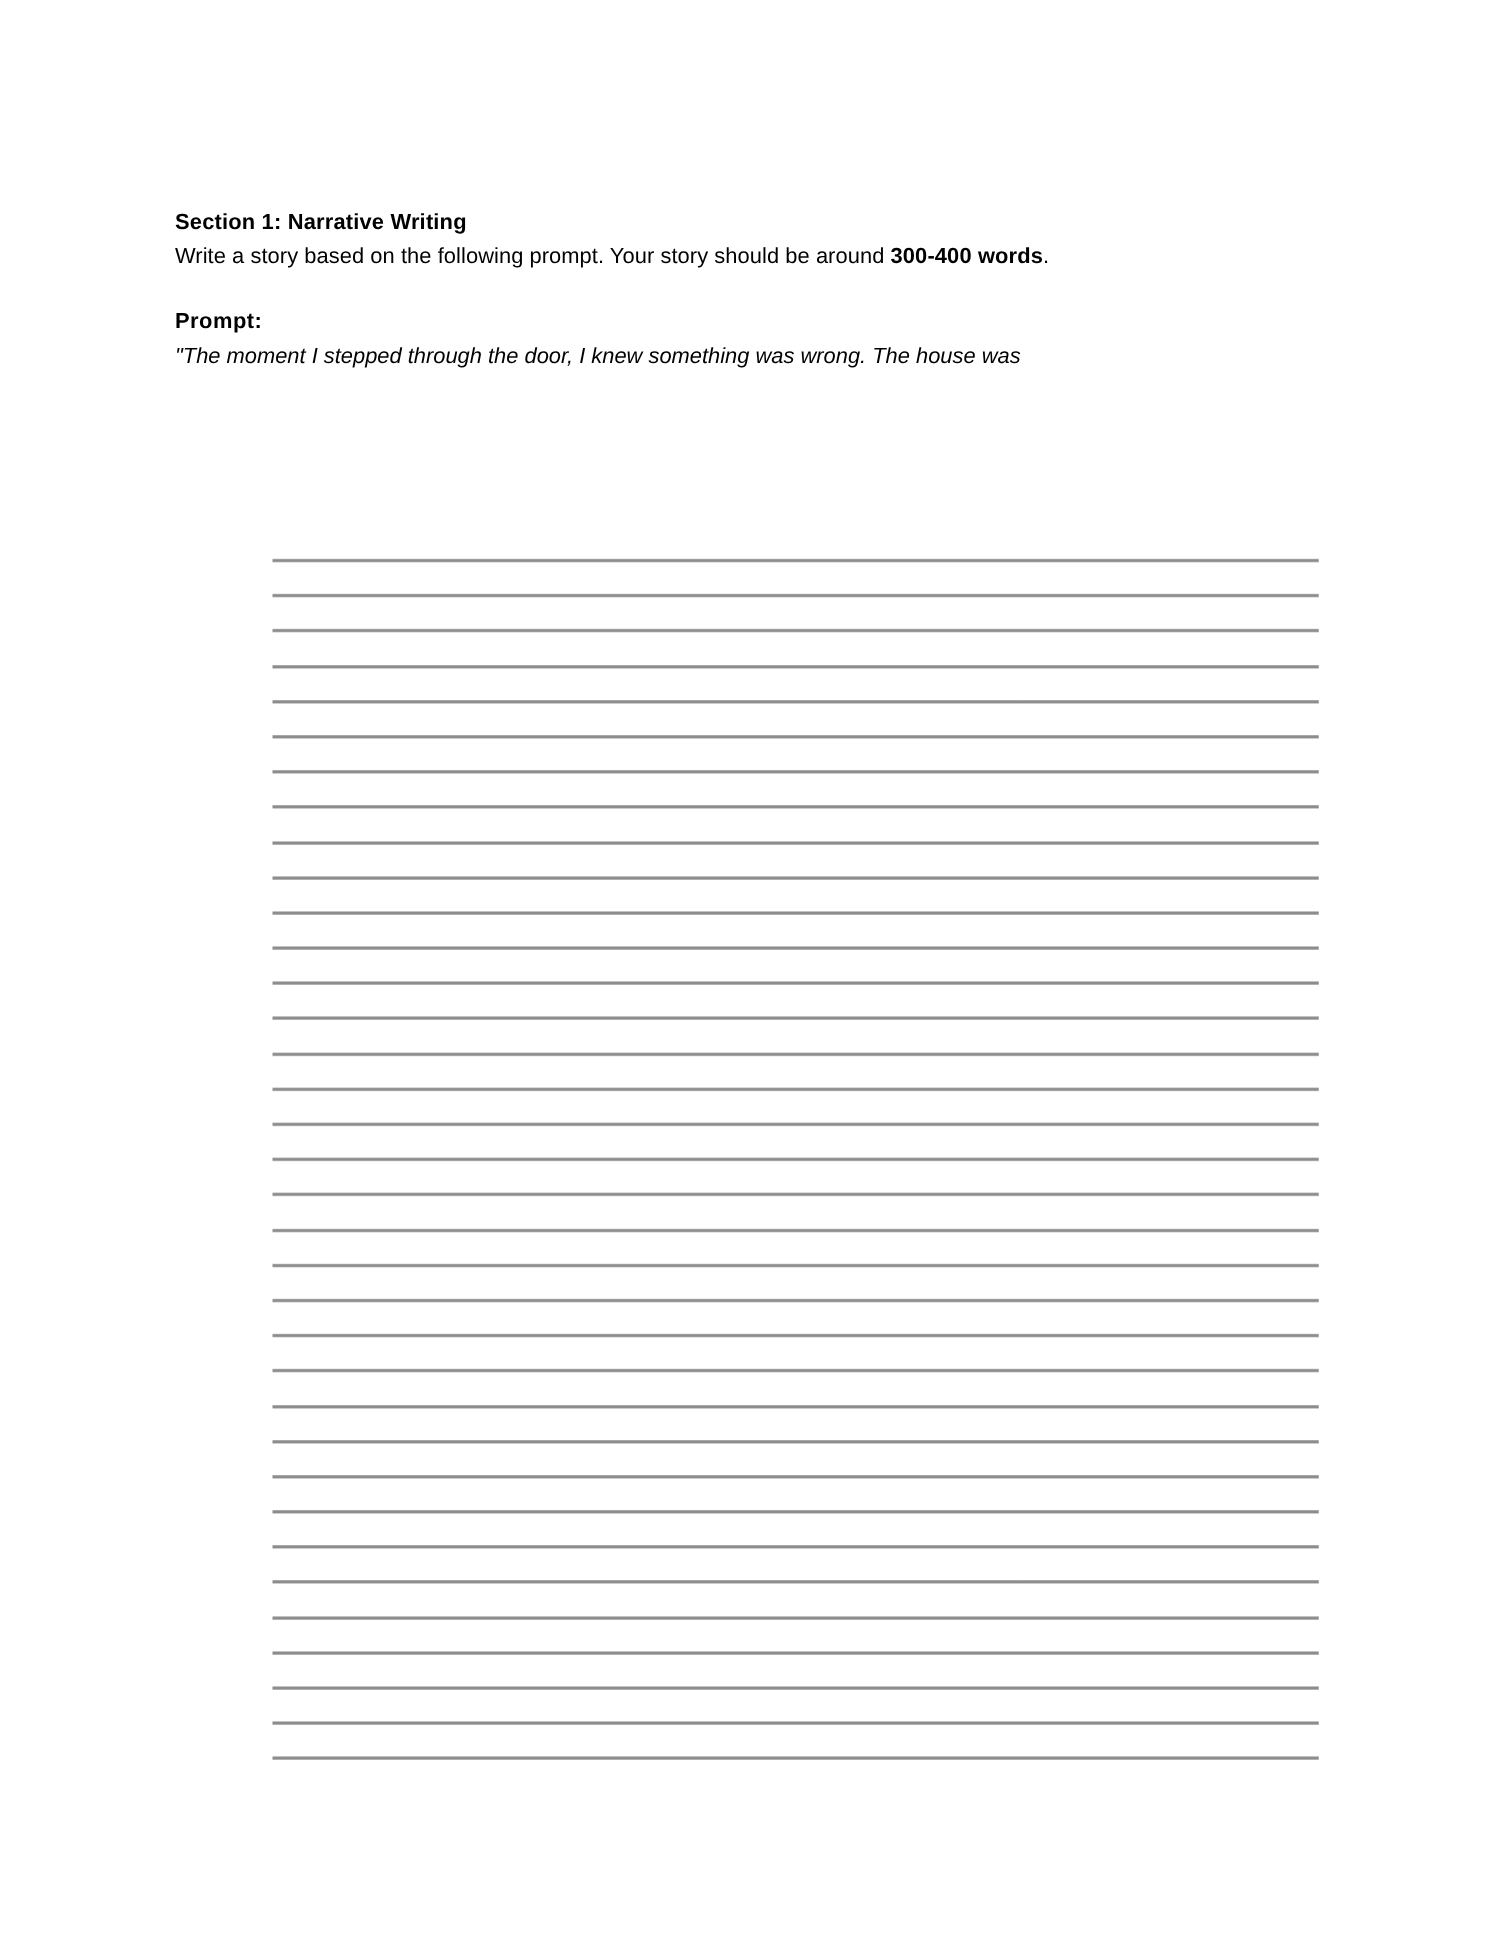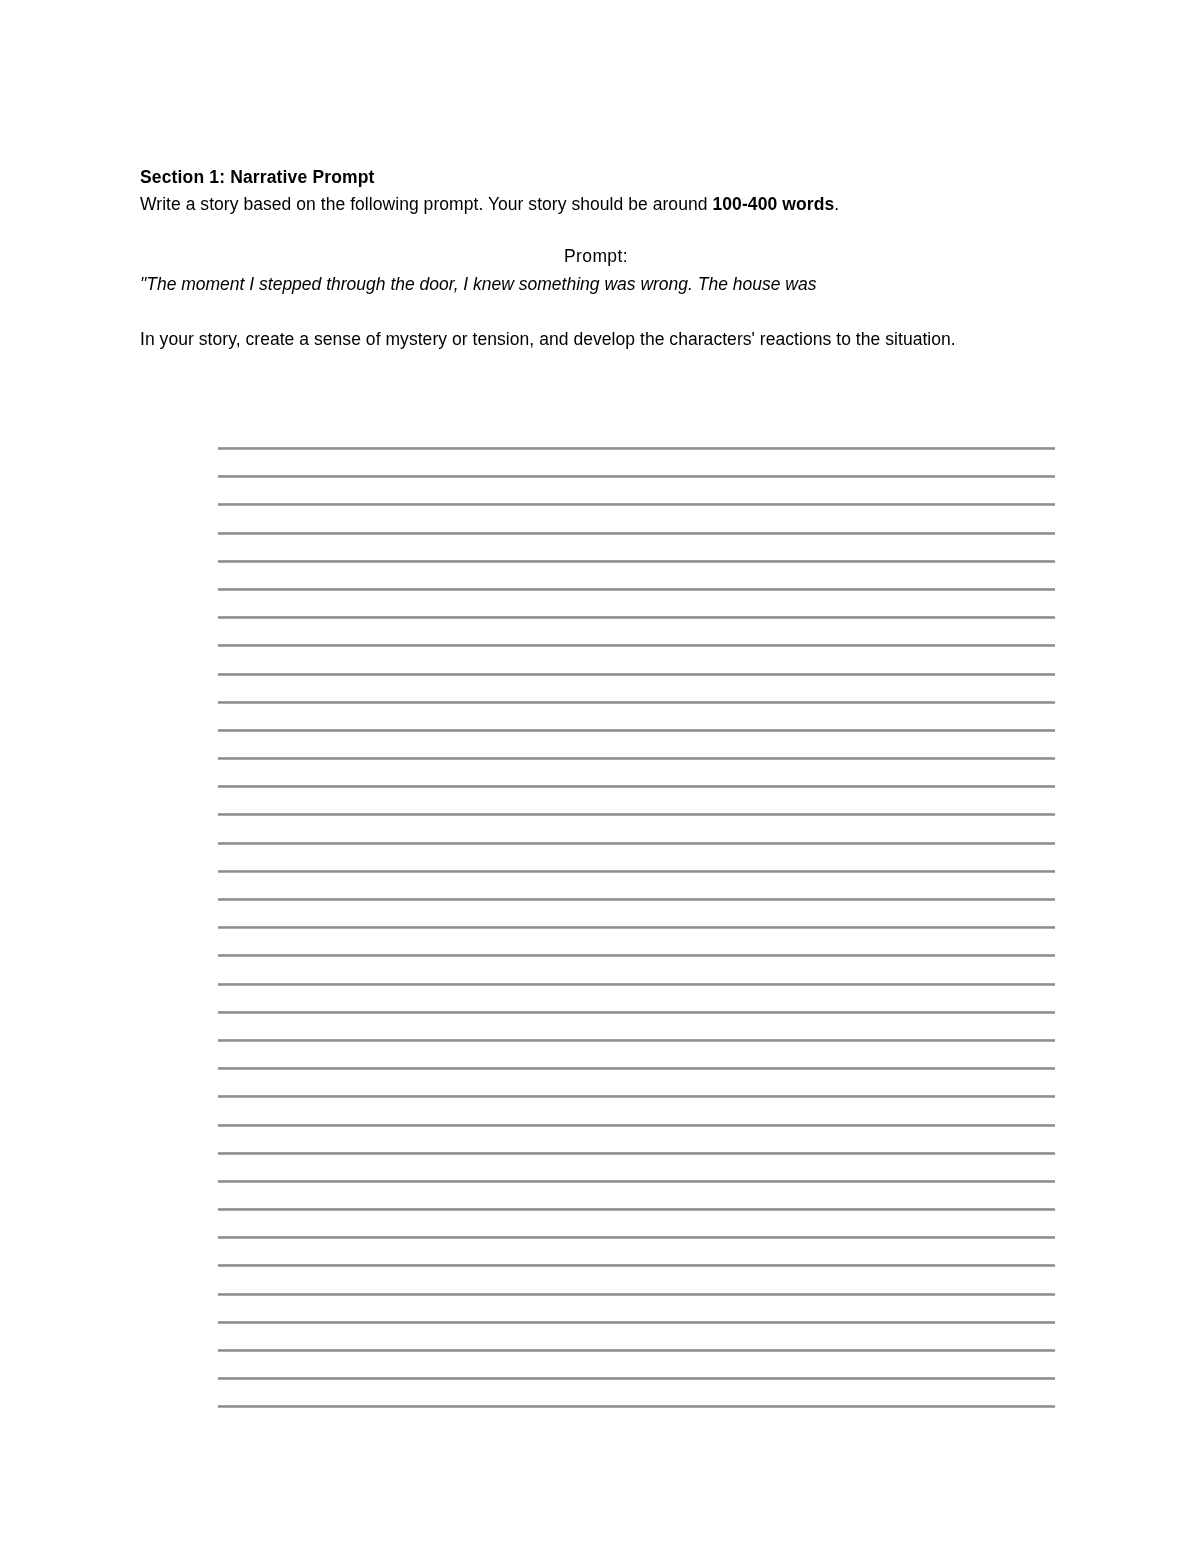--- a/index.html
+++ b/index.html
@@ -54,25 +54,24 @@
     font-weight: bold;
     letter-spacing: 0.1px;
   }
 
   .spacer {
     height: 26px;
   }
 
   .prompt-heading {
     font-size: 17.5px;
-    font-weight: normal;
+    font-weight: bold;
     line-height: 1.55;
     letter-spacing: 0.4px;
     margin: 0;
-    text-align: center;
   }
 
   .quote {
     font-size: 17.5px;
     font-style: italic;
     line-height: 1.62;
     letter-spacing: 0.0px;
     margin: 0;
     width: 880px;
   }
@@ -103,34 +102,33 @@
         #c8c8c8 3px);
   }
 </style>
 </head>
 <body>
 
 <div class="page">
 
   <div class="content">
 
-    <h1 class="heading">Section 1: Narrative Prompt</h1>
+    <h1 class="heading">Section 1: Narrative Writing</h1>
 
-    <p class="body-line"><span>Write a story based on the following prompt. Your story should be around </span><span class="bold">100-400 words</span><span>.</span></p>
+    <p class="body-line"><span>Write a story based on the following prompt. Your story should be around </span><span class="bold">300-400 words</span><span>.</span></p>
 
     <div class="spacer"></div>
 
     <p class="prompt-heading">Prompt:</p>
 
     <p class="quote">"The moment I stepped through the door, I knew something was wrong. The house was</p>
 
 
     <div class="spacer"></div>
 
-    <p class="instruction">In your story, create a sense of mystery or tension, and develop the characters' reactions to the situation.</p>
 
   </div>
 
   <div class="rules" id="rules-container">
       <div class="rule"></div>
       <div class="rule"></div>
       <div class="rule"></div>
       <div class="rule"></div>
       <div class="rule"></div>
       <div class="rule"></div>

